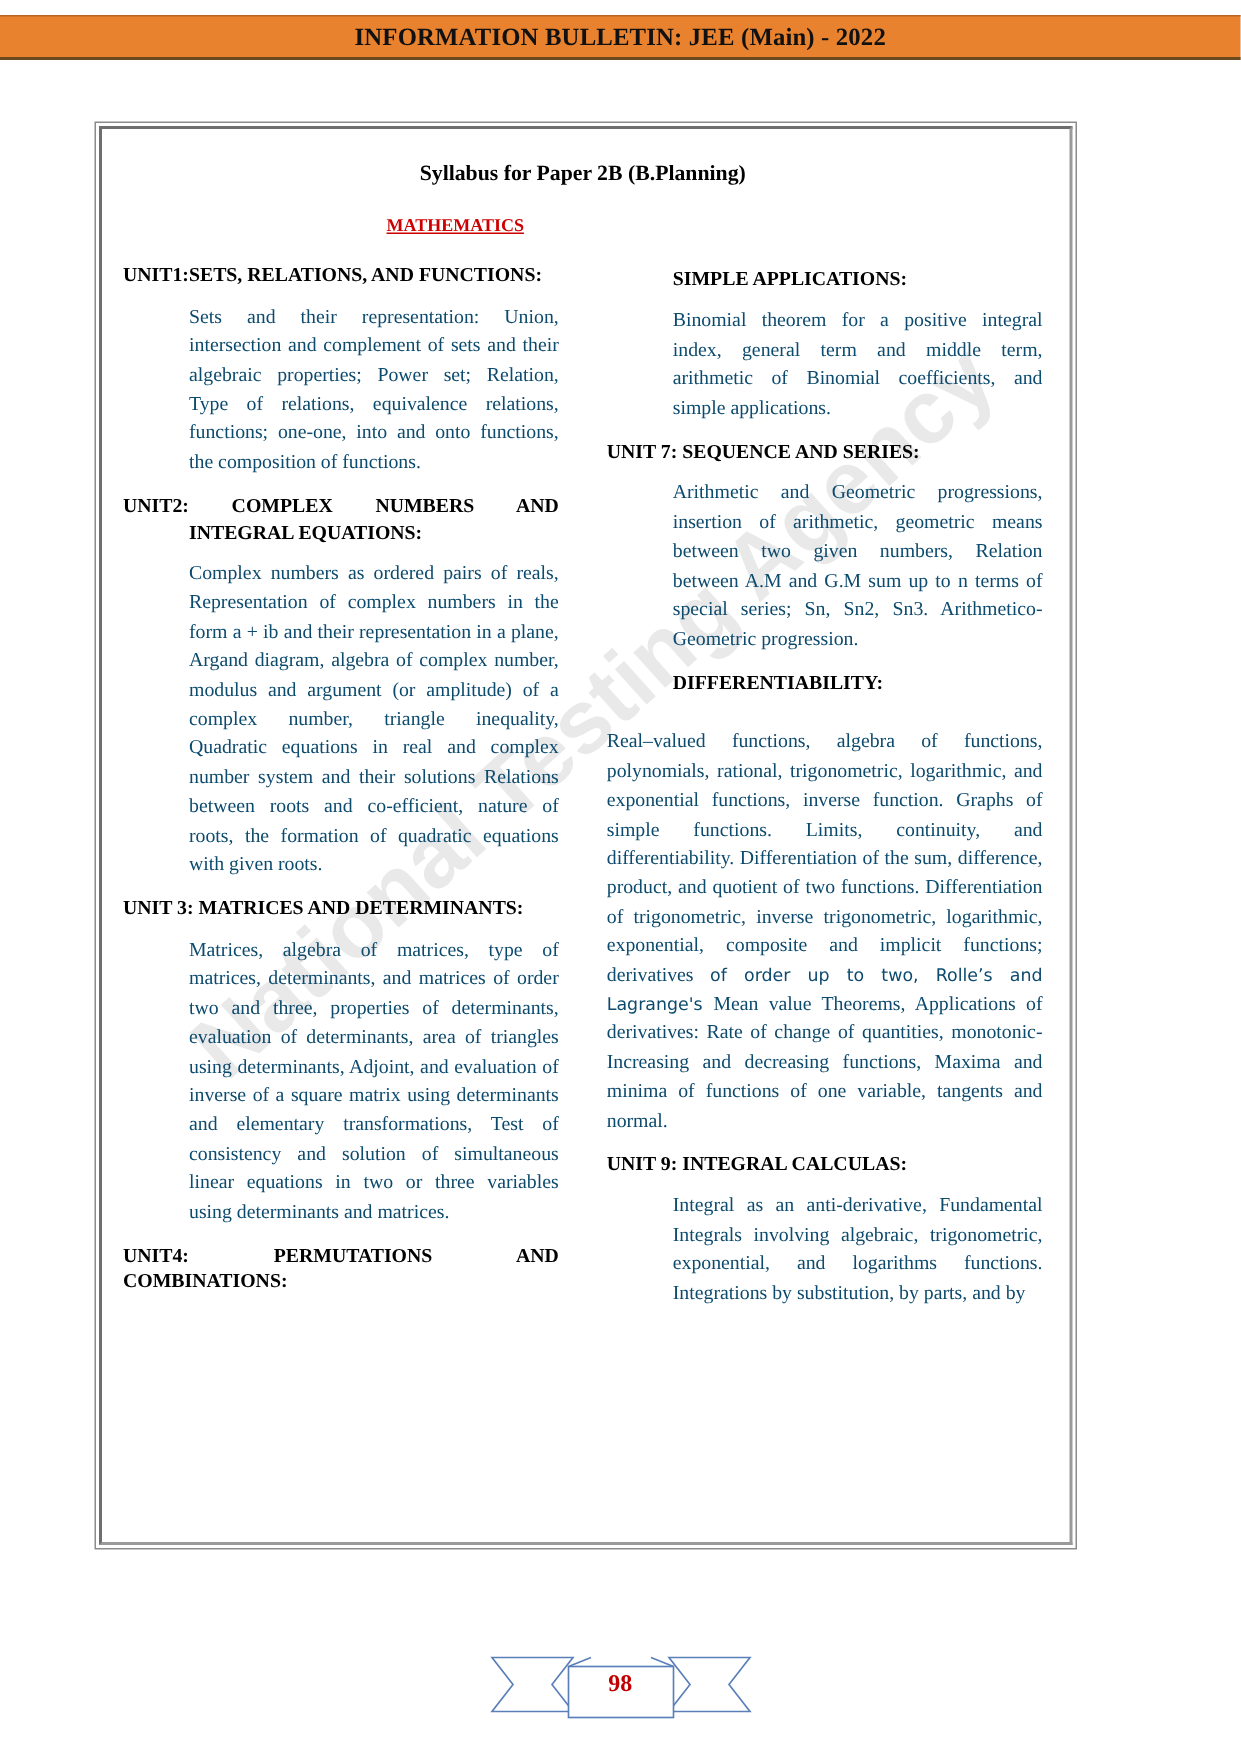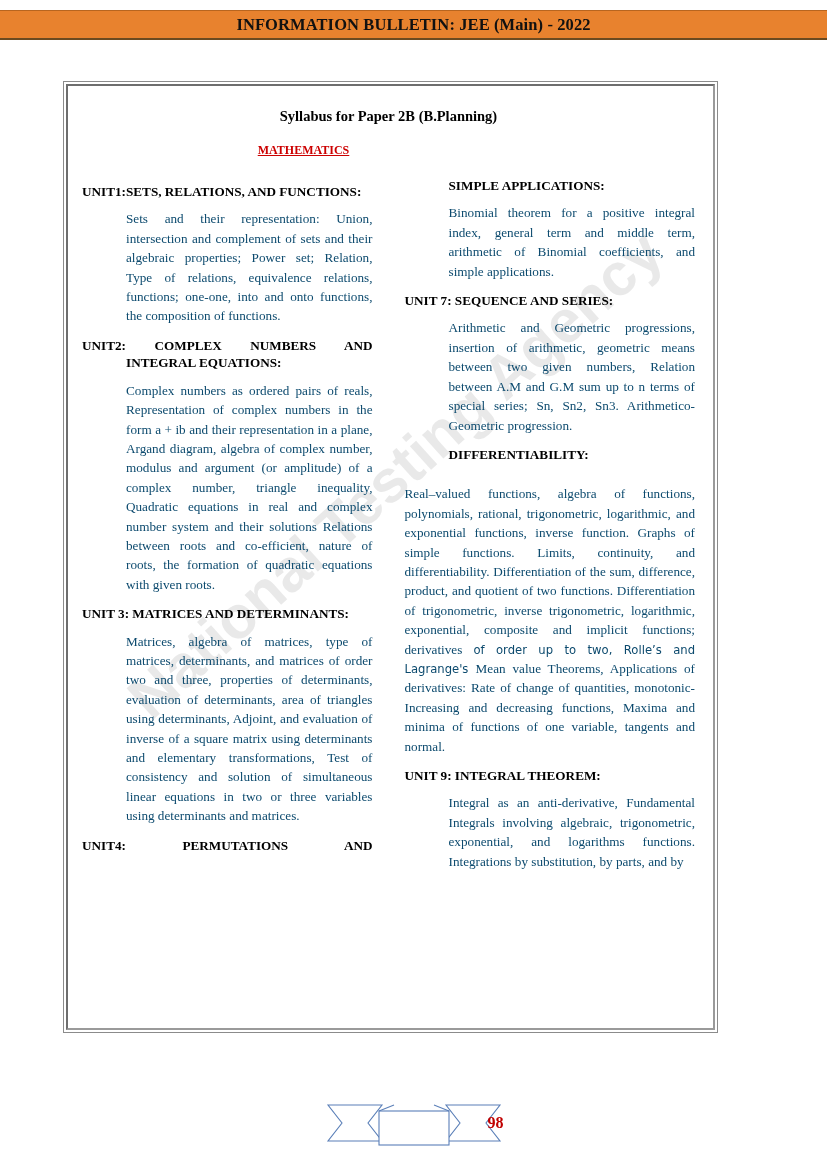--- a/index.html
+++ b/index.html
@@ -165,21 +165,21 @@
     display: flex;
     align-items: center;
     justify-content: center;
     z-index: 12;
   }
   #ribbon-wrap { position: relative; width: 180px; height: 56px; }
   #ribbon-number {
     position: absolute;
     left: 0; right: 0;
     top: 19px;
-    text-align: right;
+    text-align: center;
     font-family: "Liberation Serif", "DejaVu Serif", serif;
     font-weight: bold;
     font-size: 16px;
     color: #C00000;
   }
 </style>
 </head>
 <body>
 
 <div id="header-bar">
@@ -213,20 +213,21 @@
           </div>
           <div>
             <div class="unit-heading">
               <span style="display: block;">UNIT 3: MATRICES AND DETERMINANTS:</span>
             </div>
             <div class="unit-body">Matrices, algebra of matrices, type of matrices, determinants, and matrices of order two and three, properties of determinants, evaluation of determinants, area of triangles using determinants,  Adjoint, and evaluation of inverse of a square matrix using determinants and elementary transformations, Test of consistency and solution of simultaneous linear equations in two or three variables using determinants and matrices.</div>
           </div>
           <div>
             <div class="unit-heading">
               <span style="display: block; text-align: justify; text-align-last: justify;">UNIT4:        PERMUTATIONS        AND</span>
+              <span class="indent-line-sm">COMBINATIONS:</span>
             </div>
           </div>
         </div>
       <div class="column right" id="col-right">
           <div>
             <div class="unit-heading">
               <span class="indent-line">SIMPLE  APPLICATIONS:</span>
             </div>
             <div class="unit-body">Binomial theorem for a positive integral index, general term and middle term, arithmetic of Binomial coefficients, and simple applications.</div>
           </div>
@@ -237,21 +238,21 @@
             <div class="unit-body">Arithmetic and Geometric progressions, insertion of arithmetic, geometric means between two given numbers, Relation between A.M and G.M sum up to n terms of special series; Sn, Sn2, Sn3.  Arithmetico-Geometric progression.</div>
           </div>
           <div>
             <div class="unit-heading">
               <span class="indent-line">DIFFERENTIABILITY:</span>
             </div>
             <div class="unit-body tight nopad"><span>Real–valued functions, algebra of functions, polynomials, rational, trigonometric, logarithmic, and exponential functions, inverse function. Graphs of simple functions. Limits, continuity, and differentiability. Differentiation of the sum, difference, product, and quotient of two functions. Differentiation of trigonometric, inverse trigonometric, logarithmic, exponential, composite and implicit functions; derivatives </span><span class="alt-font">of order up to two, Rolle’s and Lagrange's </span><span>Mean value Theorems, Applications of derivatives: Rate of change of quantities, monotonic-Increasing and decreasing functions, Maxima and minima of functions of one variable, tangents and normal.</span></div>
           </div>
           <div>
             <div class="unit-heading">
-              <span style="display: block;">UNIT 9: INTEGRAL THEOREM:</span>
+              <span style="display: block;">UNIT 9: INTEGRAL CALCULAS:</span>
             </div>
             <div class="unit-body">Integral as an anti-derivative, Fundamental Integrals involving algebraic, trigonometric, exponential, and logarithms functions. Integrations by substitution, by parts, and by</div>
           </div>
         </div>
     </div>
 
   </div>
 </div>
 
 <div id="footer-ribbon">

